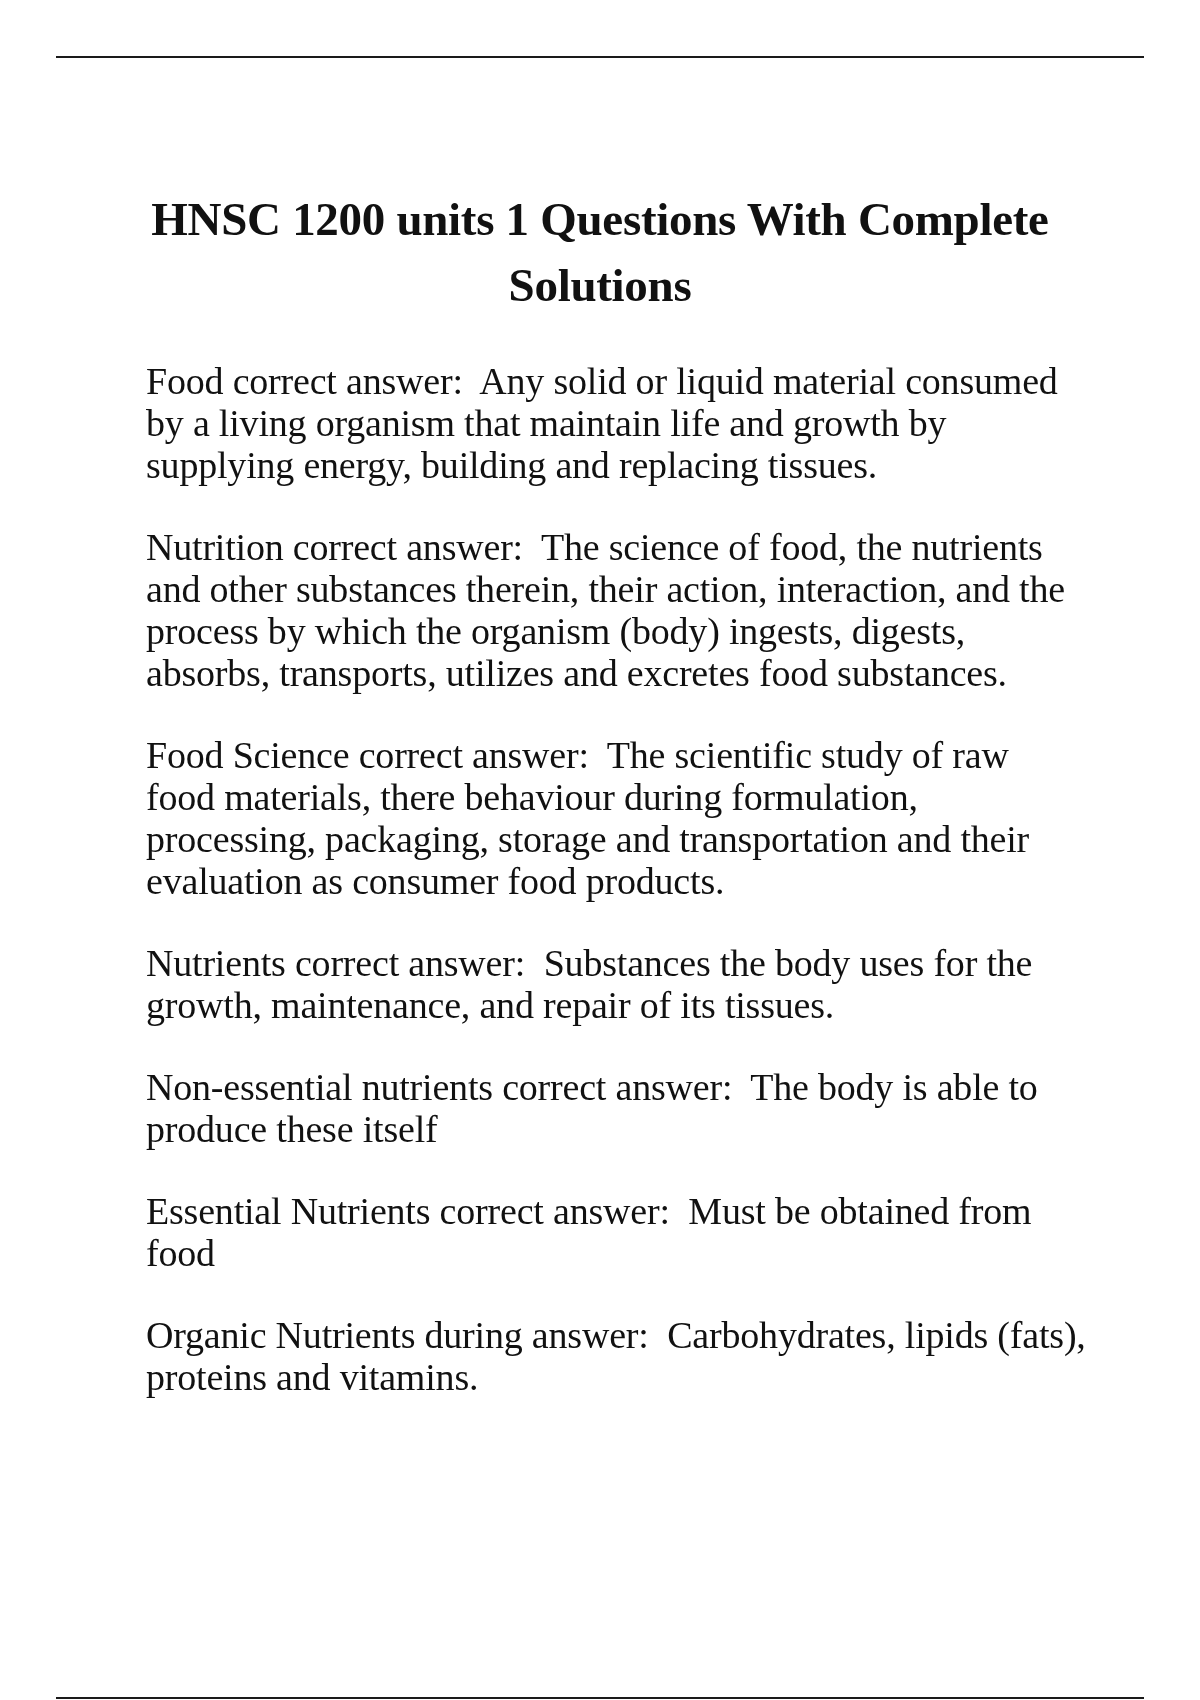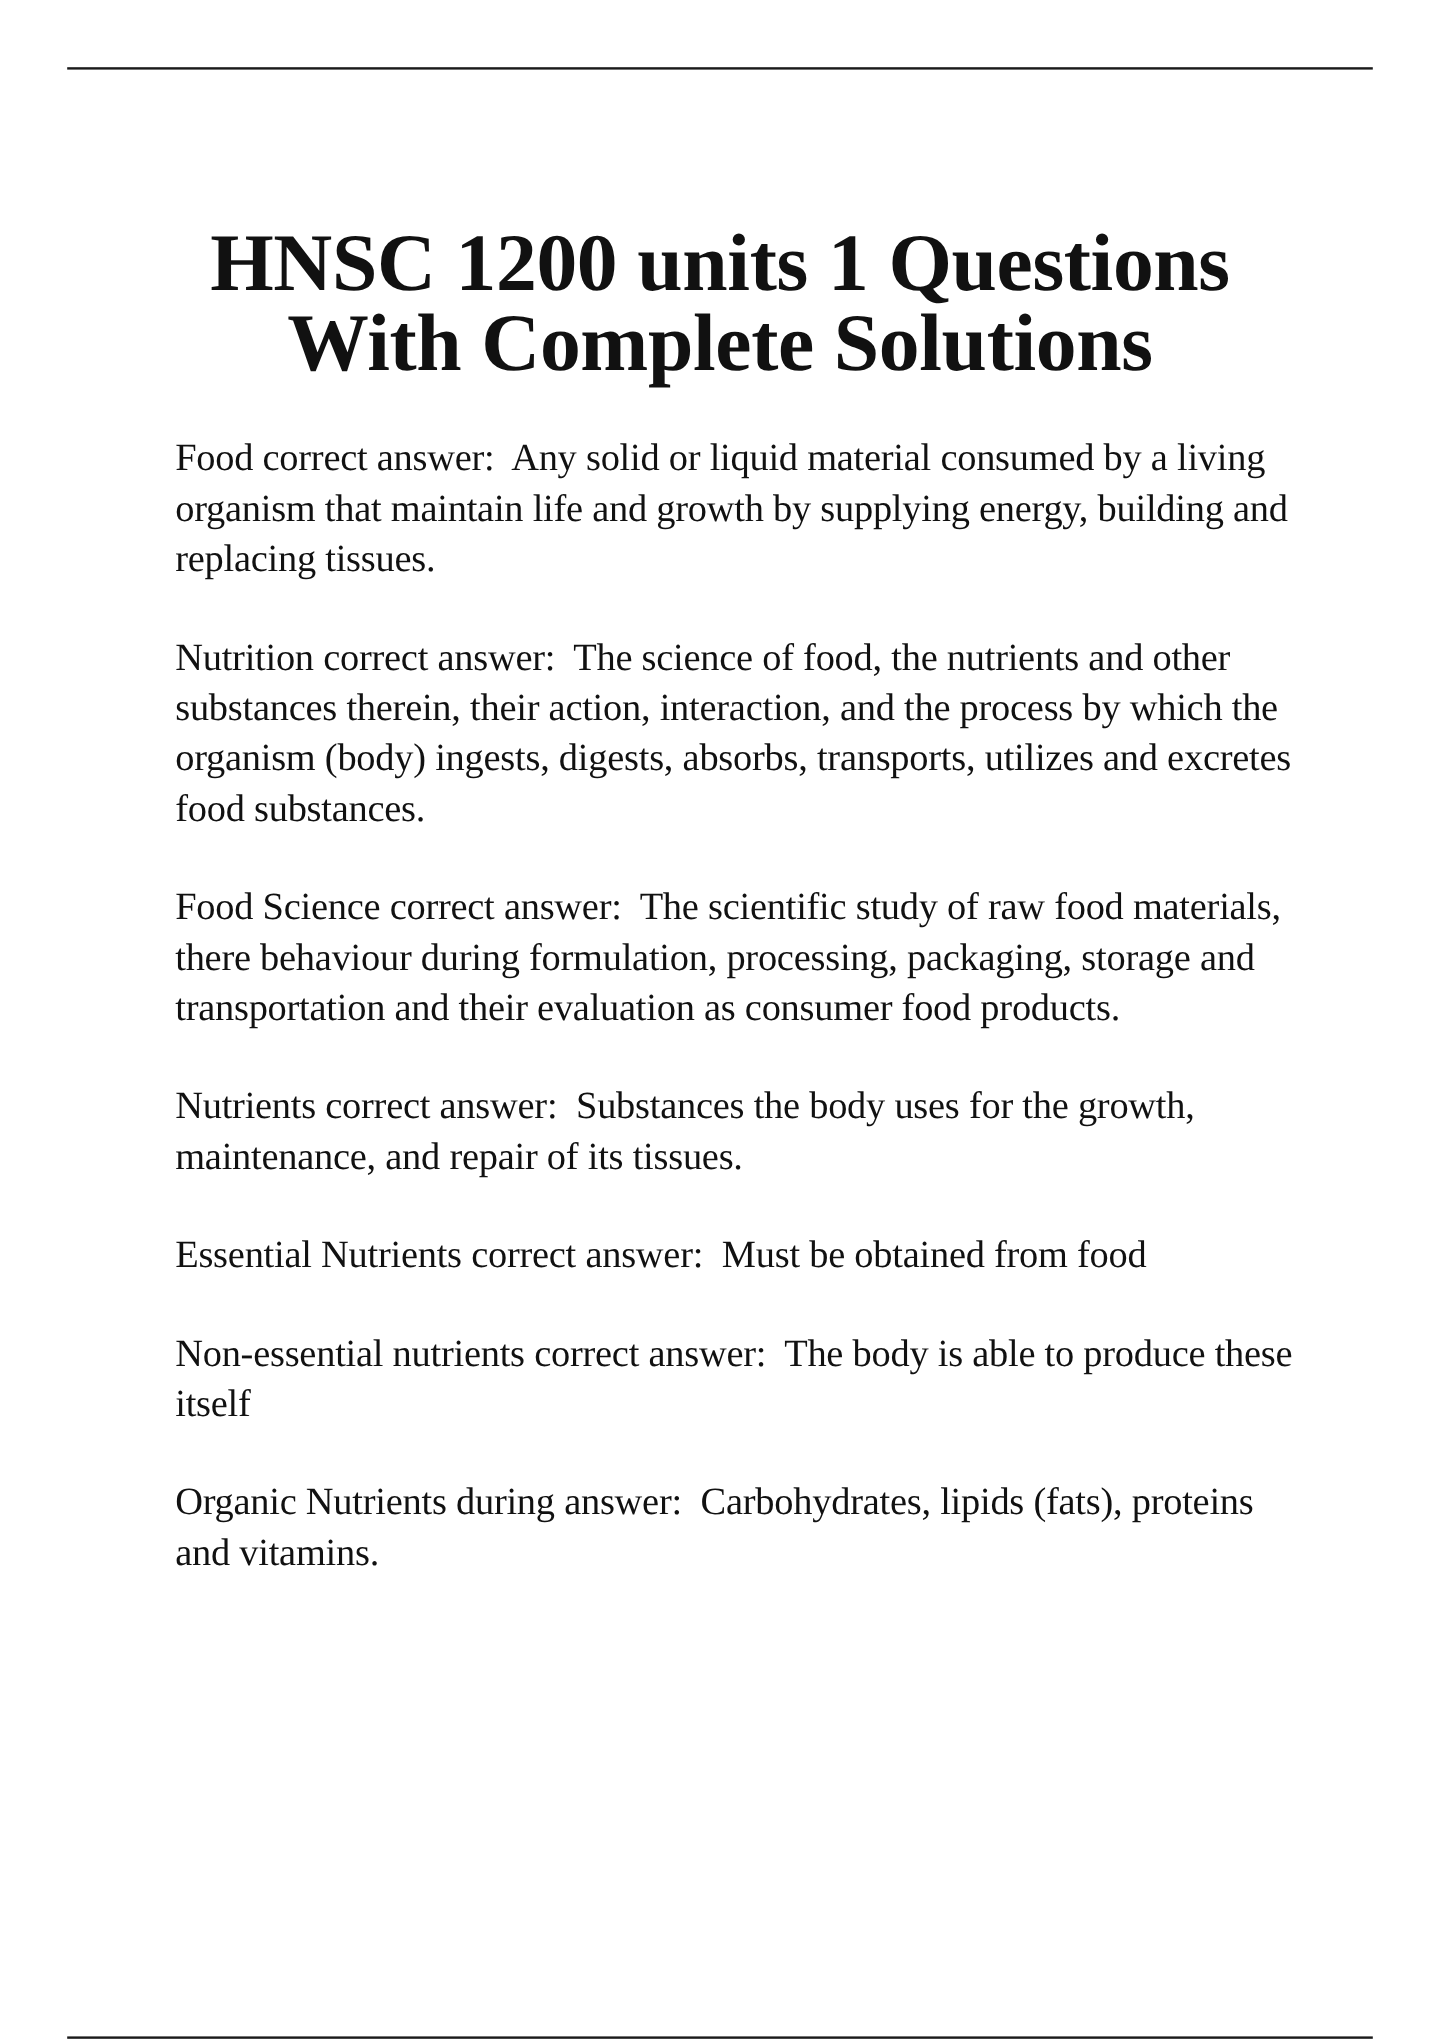--- a/index.html
+++ b/index.html
@@ -26,52 +26,52 @@
     .rule-bottom { top: 1697px; }
 
     .title {
       position: absolute;
       top: 186px;
       left: 100px;
       width: 1000px;
       margin: 0;
       text-align: center;
       font-weight: bold;
-      font-size: 68px;
+      font-size: 47px;
       line-height: 66px;
       letter-spacing: -0.3px;
     }
 
     .qa-list {
       position: absolute;
       top: 360px;
       left: 146px;
       width: 940px;
       margin: 0;
       padding: 0;
       list-style: none;
     }
     .qa-item {
-      font-size: 32px;
+      font-size: 38px;
       line-height: 42px;
       margin: 0 0 40px 0;
       letter-spacing: -0.2px;
     }
     .qa-item:nth-child(1) { margin-bottom: 40px; }
   </style>
 </head>
 <body>
 
 <div class="rule rule-top"></div>
 
 <h1 class="title">HNSC 1200 units 1 Questions With Complete Solutions</h1>
 
 <ul class="qa-list">
   <li class="qa-item" style="white-space: pre-wrap;">Food correct answer:  Any solid or liquid material consumed by a living organism that maintain life and growth by supplying energy, building and replacing tissues.</li>
   <li class="qa-item" style="white-space: pre-wrap;">Nutrition correct answer:  The science of food, the nutrients and other substances therein, their action, interaction, and the process by which the organism (body) ingests, digests, absorbs, transports, utilizes and excretes food substances.</li>
   <li class="qa-item" style="white-space: pre-wrap;">Food Science correct answer:  The scientific study of raw food materials, there behaviour during formulation, processing, packaging, storage and transportation and their evaluation as consumer food products.</li>
   <li class="qa-item" style="white-space: pre-wrap;">Nutrients correct answer:  Substances the body uses for the growth, maintenance, and repair of its tissues.</li>
+  <li class="qa-item" style="white-space: pre-wrap;">Non-essential nutrients correct answer:  The body is able to produce these itself</li>
   <li class="qa-item" style="white-space: pre-wrap;">Essential Nutrients correct answer:  Must be obtained from food</li>
-  <li class="qa-item" style="white-space: pre-wrap;">Non-essential nutrients correct answer:  The body is able to produce these itself</li>
   <li class="qa-item" style="white-space: pre-wrap;">Organic Nutrients during answer:  Carbohydrates, lipids (fats), proteins and vitamins.</li>
 </ul>
 
 <div class="rule rule-bottom"></div>
 
 </body></html>

